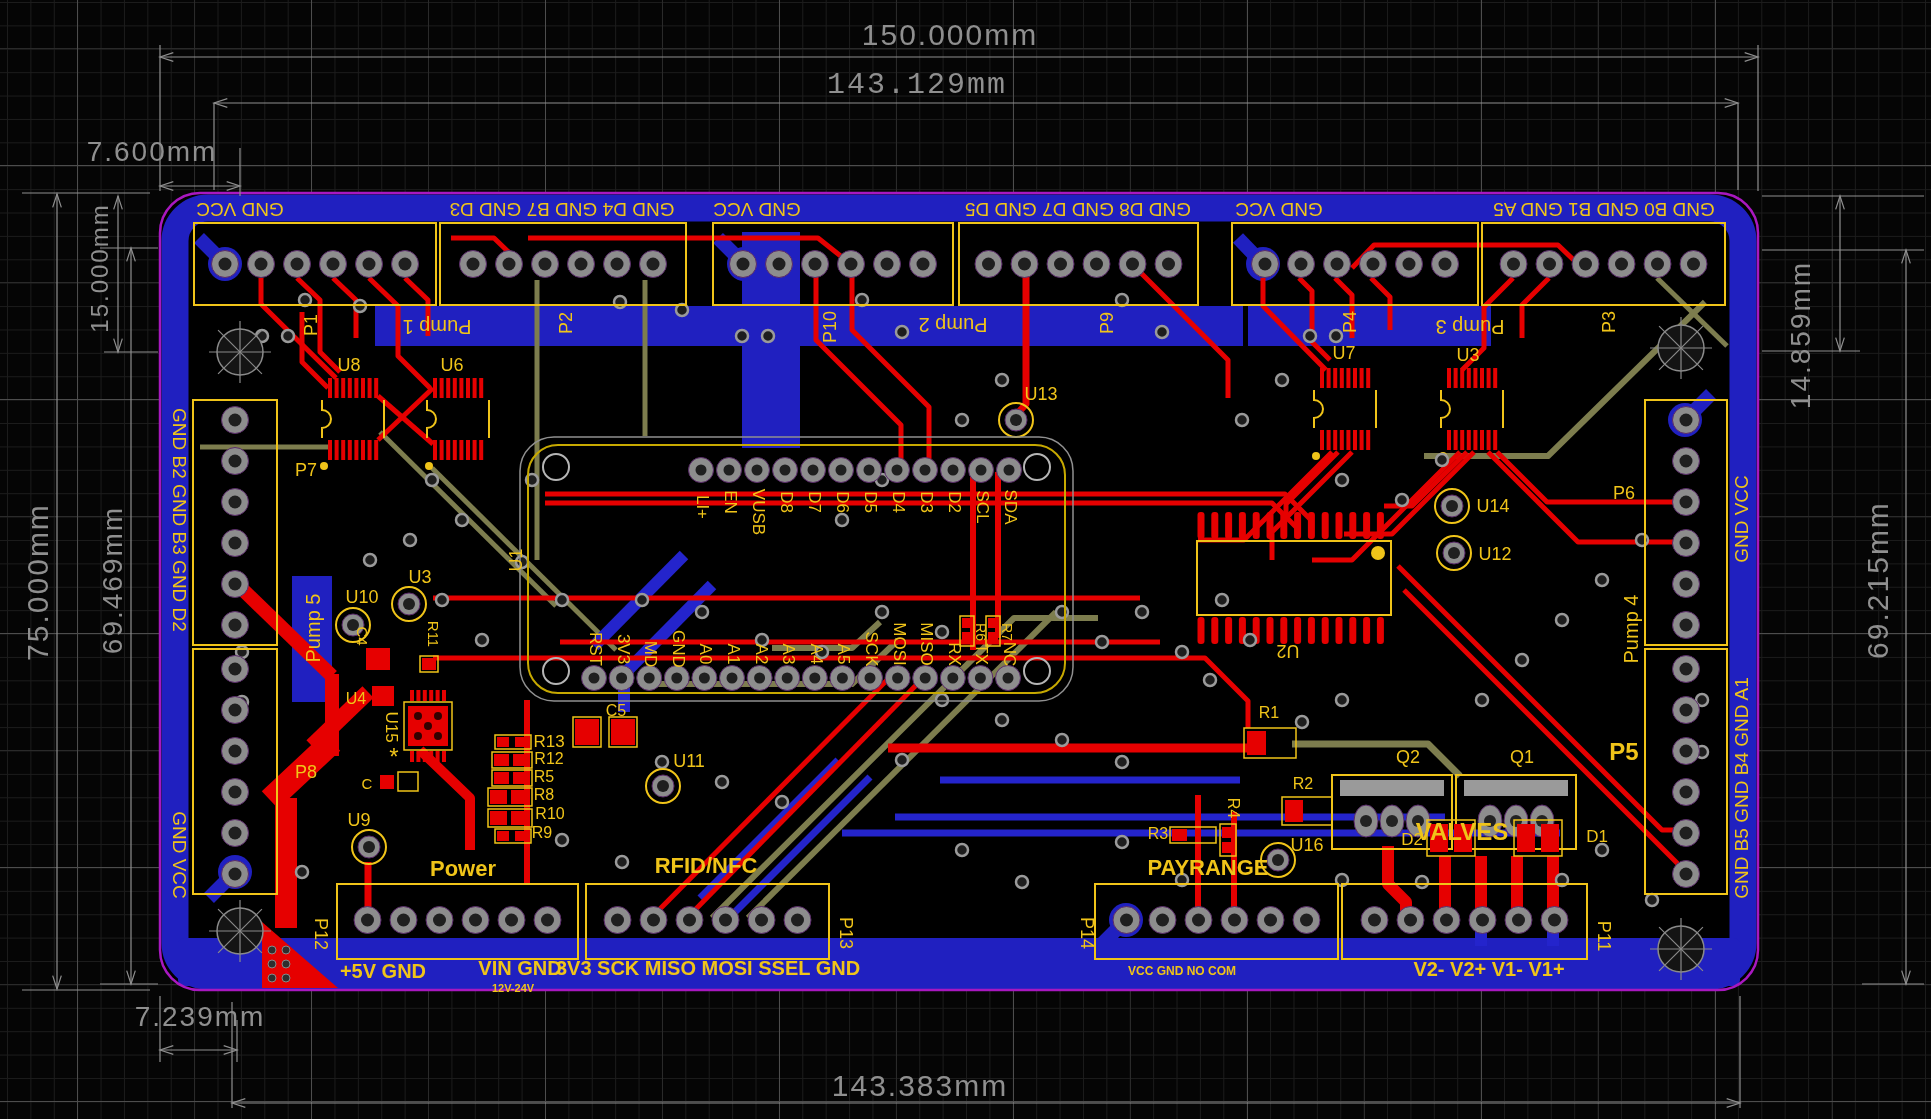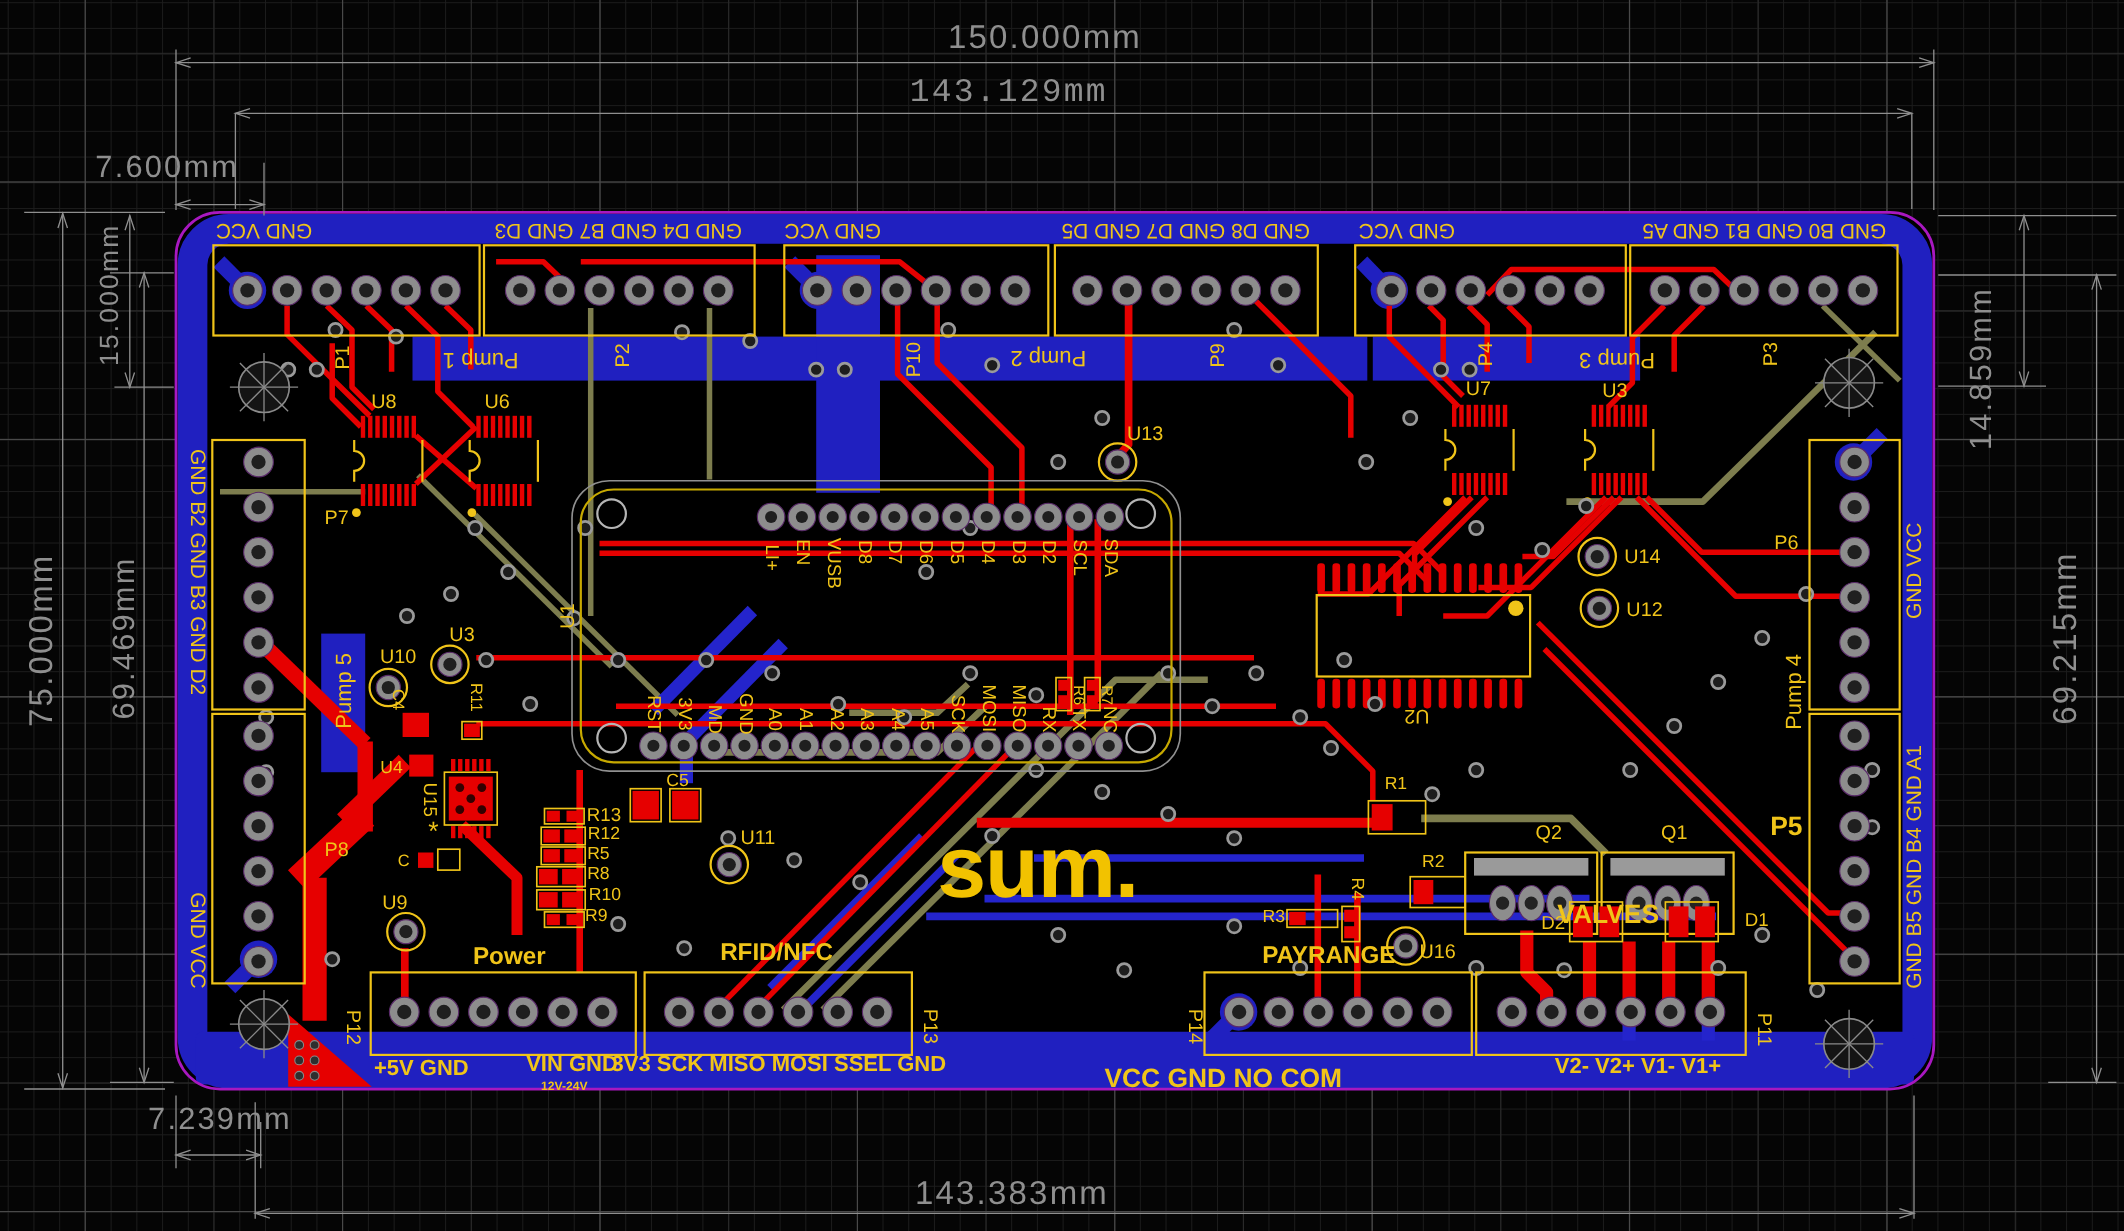--- a/index.html
+++ b/index.html
@@ -780,37 +780,37 @@
       <div class="lb" style="left: 1087px; top: 933px; font-size: 18px; transform: translate(-50%, -50%) rotate(90deg);">P14</div>
       <div class="lb" style="left: 1604px; top: 936px; font-size: 18px; transform: translate(-50%, -50%) rotate(90deg);">P11</div>
       <div class="lb bold" style="left: 463px; top: 869px; font-size: 22px; transform: translate(-50%, -50%) rotate(0deg);">Power</div>
       <div class="lb bold" style="left: 706px; top: 866px; font-size: 22px; transform: translate(-50%, -50%) rotate(0deg);">RFID/NFC</div>
       <div class="lb bold" style="left: 1208px; top: 868px; font-size: 22px; transform: translate(-50%, -50%) rotate(0deg);">PAYRANGE</div>
       <div class="lb bold" style="left: 1462px; top: 832px; font-size: 24px; transform: translate(-50%, -50%) rotate(0deg);">VALVES</div>
       <div class="lb bold" style="left: 383px; top: 971px; font-size: 20px; transform: translate(-50%, -50%) rotate(0deg);">+5V GND</div>
       <div class="lb bold" style="left: 520px; top: 968px; font-size: 20px; transform: translate(-50%, -50%) rotate(0deg);">VIN GND</div>
       <div class="lb bold" style="left: 513px; top: 988px; font-size: 11px; transform: translate(-50%, -50%) rotate(0deg);">12V-24V</div>
       <div class="lb bold" style="left: 708px; top: 968px; font-size: 20px; transform: translate(-50%, -50%) rotate(0deg);">3V3 SCK MISO MOSI SSEL GND</div>
-      <div class="lb bold" style="left: 1112px; top: 971px; font-size: 24px; transform: translate(-50%, -50%) rotate(0deg); margin-top: 10px;">VCC GND NO COM</div>
+      <div class="lb bold" style="left: 1182px; top: 971px; font-size: 12px; transform: translate(-50%, -50%) rotate(0deg);">VCC GND NO COM</div>
       <div class="lb bold" style="left: 1489px; top: 969px; font-size: 20px; transform: translate(-50%, -50%) rotate(0deg);">V2- V2+ V1- V1+</div>
       <div class="lb" style="left: 516px; top: 560px; font-size: 18px; transform: translate(-50%, -50%) rotate(-90deg);">U1</div>
       <div class="lb" style="left: 349px; top: 365px; font-size: 18px; transform: translate(-50%, -50%) rotate(0deg);">U8</div>
       <div class="lb" style="left: 452px; top: 365px; font-size: 18px; transform: translate(-50%, -50%) rotate(0deg);">U6</div>
       <div class="lb" style="left: 1344px; top: 353px; font-size: 18px; transform: translate(-50%, -50%) rotate(0deg);">U7</div>
       <div class="lb" style="left: 1468px; top: 355px; font-size: 18px; transform: translate(-50%, -50%) rotate(0deg);">U3</div>
       <div class="lb" style="left: 391px; top: 727px; font-size: 17px; transform: translate(-50%, -50%) rotate(90deg);">U15</div>
       <div class="lb" style="left: 1288px; top: 651px; font-size: 18px; transform: translate(-50%, -50%) rotate(180deg);">U2</div>
       <div class="lb" style="left: 1041px; top: 394px; font-size: 18px; transform: translate(-50%, -50%) rotate(0deg);">U13</div>
       <div class="lb" style="left: 1493px; top: 506px; font-size: 18px; transform: translate(-50%, -50%) rotate(0deg);">U14</div>
       <div class="lb" style="left: 1495px; top: 554px; font-size: 18px; transform: translate(-50%, -50%) rotate(0deg);">U12</div>
       <div class="lb" style="left: 362px; top: 597px; font-size: 18px; transform: translate(-50%, -50%) rotate(0deg);">U10</div>
       <div class="lb" style="left: 420px; top: 577px; font-size: 18px; transform: translate(-50%, -50%) rotate(0deg);">U3</div>
       <div class="lb" style="left: 359px; top: 820px; font-size: 18px; transform: translate(-50%, -50%) rotate(0deg);">U9</div>
       <div class="lb" style="left: 689px; top: 761px; font-size: 18px; transform: translate(-50%, -50%) rotate(0deg);">U11</div>
-      <div class="lb" style="left: 1307px; top: 845px; font-size: 18px; transform: translate(-50%, -50%) rotate(0deg); margin-top: 20px;">U16</div>
+      <div class="lb" style="left: 1307px; top: 845px; font-size: 18px; transform: translate(-50%, -50%) rotate(0deg);">U16</div>
       <div class="lb" style="left: 362px; top: 636px; font-size: 15px; transform: translate(-50%, -50%) rotate(90deg);">C4</div>
       <div class="lb" style="left: 433px; top: 634px; font-size: 15px; transform: translate(-50%, -50%) rotate(90deg);">R11</div>
       <div class="lb" style="left: 356px; top: 699px; font-size: 16px; transform: translate(-50%, -50%) rotate(0deg); text-align: right;">U4</div>
       <div class="lb" style="left: 367px; top: 783px; font-size: 15px; transform: translate(-50%, -50%) rotate(0deg);">C</div>
       <div class="lb" style="left: 616px; top: 711px; font-size: 16px; transform: translate(-50%, -50%) rotate(0deg);">C5</div>
       <div class="lb" style="left: 981px; top: 632px; font-size: 14px; transform: translate(-50%, -50%) rotate(90deg);">R6</div>
       <div class="lb" style="left: 1007px; top: 632px; font-size: 14px; transform: translate(-50%, -50%) rotate(90deg);">R7</div>
       <div class="lb" style="left: 549px; top: 741px; font-size: 17px; transform: translate(-50%, -50%) rotate(0deg);">R13</div>
       <div class="lb" style="left: 549px; top: 759px; font-size: 16px; transform: translate(-50%, -50%) rotate(0deg);">R12</div>
       <div class="lb" style="left: 544px; top: 777px; font-size: 16px; transform: translate(-50%, -50%) rotate(0deg);">R5</div>
@@ -858,14 +858,13 @@
       <div class="lb" style="left: 788.2px; top: 654px; font-size: 17px; transform: translate(-50%, -50%) rotate(90deg);">A3</div>
       <div class="lb" style="left: 815.8px; top: 654px; font-size: 17px; transform: translate(-50%, -50%) rotate(90deg);">A4</div>
       <div class="lb" style="left: 843.4px; top: 654px; font-size: 17px; transform: translate(-50%, -50%) rotate(90deg);">A5</div>
       <div class="lb" style="left: 871px; top: 649px; font-size: 17px; transform: translate(-50%, -50%) rotate(90deg);">SCK</div>
       <div class="lb" style="left: 898.6px; top: 644px; font-size: 17px; transform: translate(-50%, -50%) rotate(90deg);">MOSI</div>
       <div class="lb" style="left: 926.2px; top: 644px; font-size: 17px; transform: translate(-50%, -50%) rotate(90deg);">MISO</div>
       <div class="lb" style="left: 953.8px; top: 654px; font-size: 17px; transform: translate(-50%, -50%) rotate(90deg);">RX</div>
       <div class="lb" style="left: 981.4px; top: 654px; font-size: 17px; transform: translate(-50%, -50%) rotate(90deg);">TX</div>
       <div class="lb" style="left: 1009px; top: 654px; font-size: 17px; transform: translate(-50%, -50%) rotate(90deg);">NC</div>
     </div>
-  <div id="logo">sum.</div>
 </div>
 
 </body></html>

